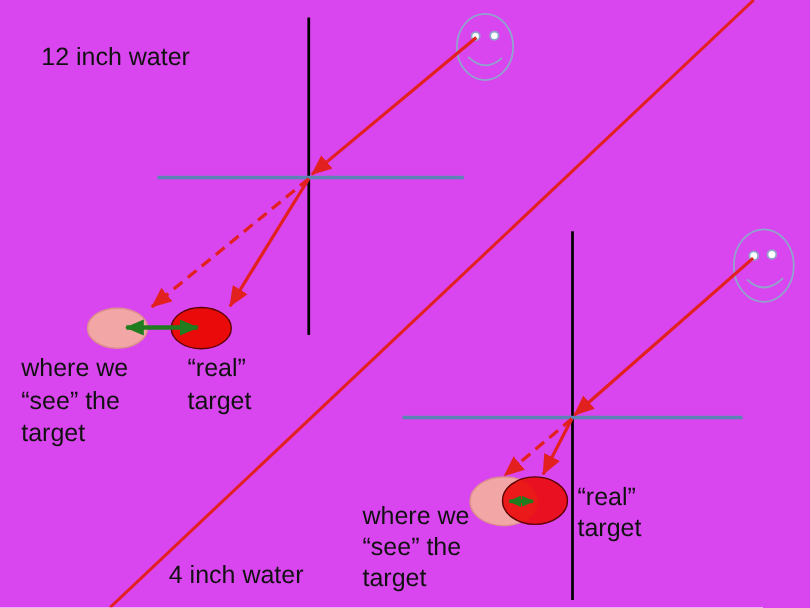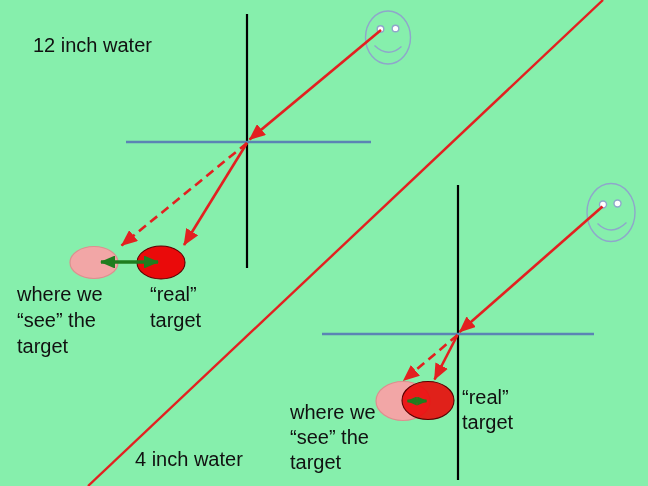--- a/index.html
+++ b/index.html
@@ -1,20 +1,20 @@
 <!DOCTYPE html>
 <html><head>
 <meta charset="utf-8">
 <style>
   html, body { margin: 0; padding: 0; background: #ffffff; }
   .slide {
     position: relative;
     width: 648px;
     height: 486px;
-    background: #86efac;
+    background: #d946ef;
     font-family: "Liberation Sans", "DejaVu Sans", sans-serif;
     overflow: hidden;
   }
   svg { display: block; }
   .lbl {
     font-family: "Liberation Sans", "DejaVu Sans", sans-serif;
     font-size: 20px;
     fill: #111111;
   }
   .water   { stroke: #5b84b4; stroke-width: 2.7; }

